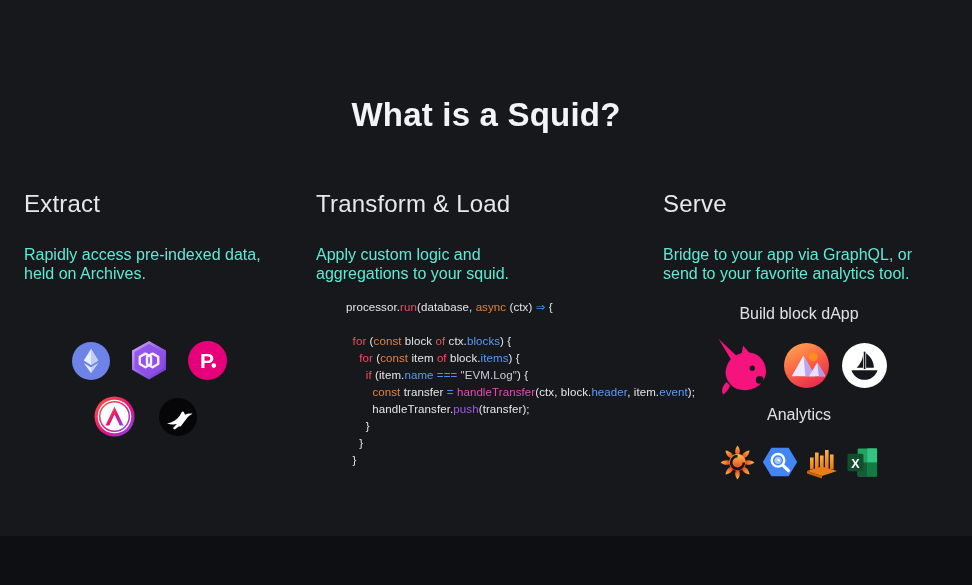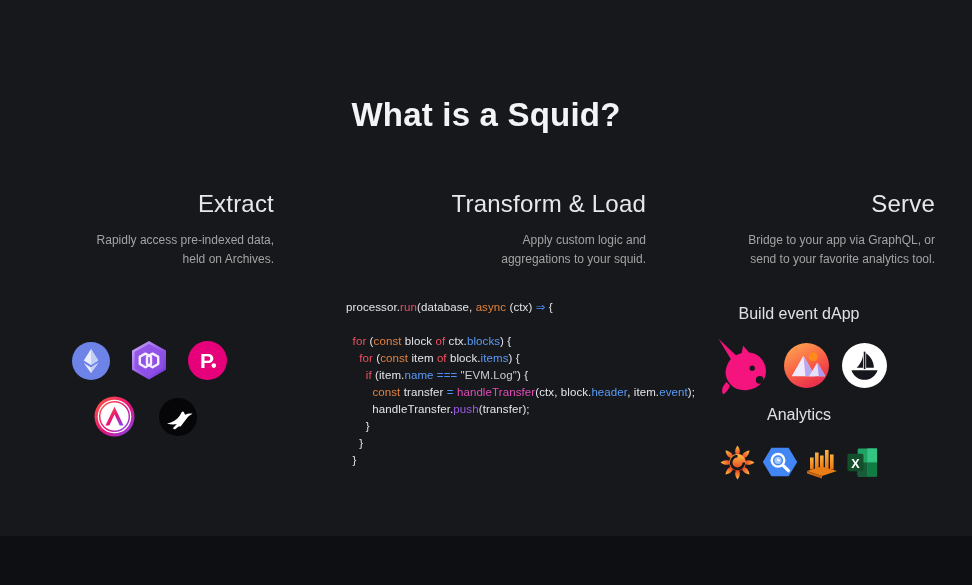--- a/index.html
+++ b/index.html
@@ -1,22 +1,22 @@
 <!DOCTYPE html>
 <html><head>
 <meta charset="utf-8">
 <style>
   html,body{margin:0;padding:0;background:#0e0f12;}
   .stage{position:relative;width:972px;height:536px;background:#17181c;overflow:hidden;
          font-family:"Liberation Sans",sans-serif;margin:0 auto;}
   .title{position:absolute;top:74px;left:0;width:100%;text-align:center;
          font-size:33px;font-weight:700;color:#f3f4f6;letter-spacing:.2px;}
-  .col{position:absolute;text-align:right;}
+  .col{position:absolute;text-align:left;}
   .col-heading{font-size:24px;font-weight:400;color:#e7e8ea;letter-spacing:.2px;}
-  .col-desc{margin-top:13px;font-size:12px;line-height:19px;color:#a3a3a3;}
+  .col-desc{margin-top:27px;font-size:16px;line-height:19px;color:#5eead4;}
   .icon-row{position:absolute;display:flex;justify-content:center;align-items:center;}
   .icon-row svg{display:block;flex:0 0 auto;}
   .section-label{position:absolute;text-align:center;font-size:16px;color:#dfe1e4;}
   .code{position:absolute;left:346px;top:299px;font-size:11.5px;line-height:17px;
         color:#e4e5e9;letter-spacing:.1px;}
   .code-line{white-space:pre;min-height:17px;}
 </style>
 </head>
 <body>
 
@@ -108,21 +108,21 @@
     </div>
 
   <div class="col" style="left:663px;top:190px;width:272px;">
     <div class="col-heading">Serve</div>
     <div class="col-desc">
       <div>Bridge to your app via GraphQL, or</div>
       <div>send to your favorite analytics tool.</div>
     </div>
   </div>
 
-  <div class="section-label" style="left:663px;top:305px;width:272px;">Build event dApp</div>
+  <div class="section-label" style="left:663px;top:305px;width:272px;">Build block dApp</div>
 
   <div class="icon-row" style="left:663px;top:334px;width:272px;height:62px;gap:13px;">
 
     <svg width="60" height="61" viewBox="0 0 56 56">
       <g fill="#f5137e">
         <path d="M7 3 L25.5 20.5 L20.5 25.5 Z"></path>
         <path d="M30 9.5 L37.5 18 L28 19.5 Z"></path>
         <path d="M17 24 C23 15 38.5 13 45.5 20 C52.5 27 53.5 38 46.5 45 C39.5 52 26 53.5 19 46.5 C12 39.5 12.3 31.5 17 24 Z"></path>
         <path d="M14.5 43.5 C10.5 47.5 9.3 51.5 11.3 55 C14.5 53 16.6 50 17.6 46.6 Z"></path>
       </g>

